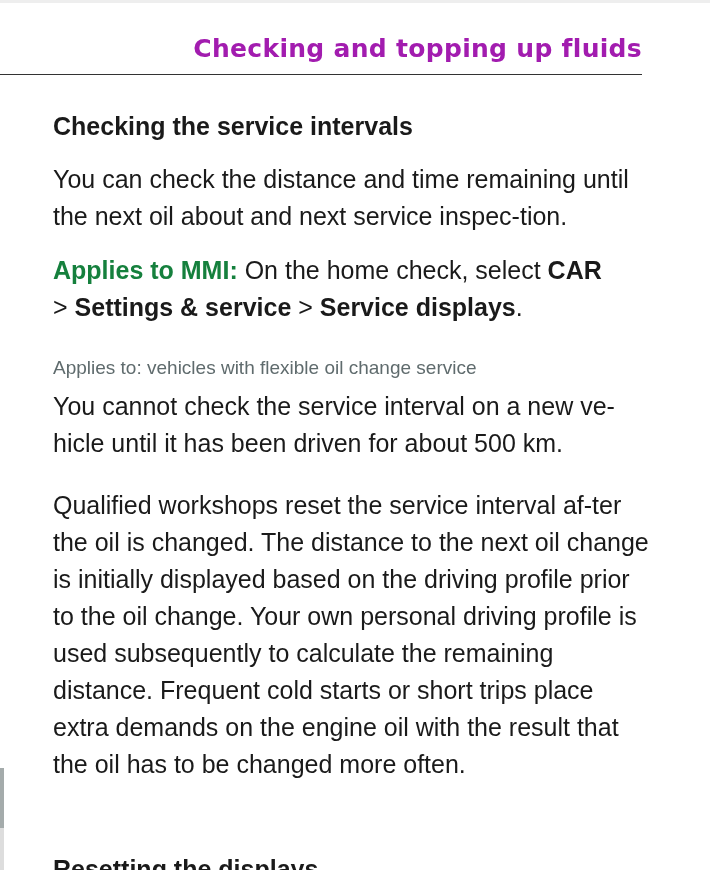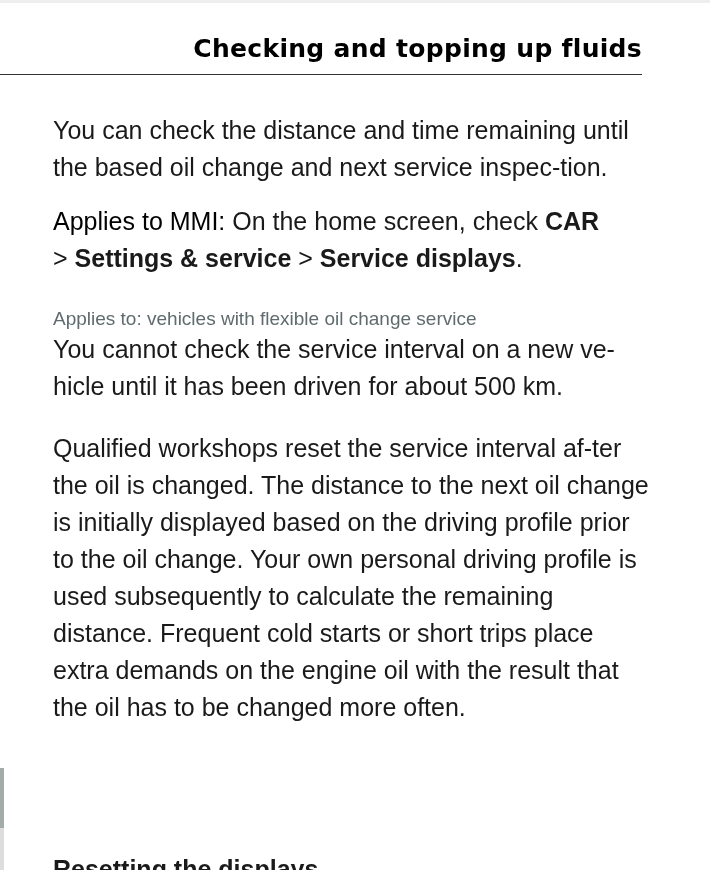--- a/index.html
+++ b/index.html
@@ -1,40 +1,41 @@
 <!DOCTYPE html>
 <html><head>
 <meta charset="utf-8">
 <style>
   html, body { margin:0; padding:0; }
   body { width:710px; height:870px; overflow:hidden; background:#ffffff; position:relative; font-family:"DejaVu Sans", sans-serif; color:#1a1a1a; }
   .topbar { position:absolute; left:0; top:0; width:710px; height:3px; background:#eeeeee; }
-  .page-header { position:absolute; left:0; top:34px; width:642px; text-align:right; font-family:"DejaVu Sans", sans-serif; font-weight:bold; font-size:25px; letter-spacing:0.3px; color:#000000; }
+  .page-header { position:absolute; left:0; top:34px; width:642px; text-align:right; font-family:"DejaVu Sans", sans-serif; font-weight:bold; font-size:25px; letter-spacing:0.3px; color:#a21caf; }
   .header-rule { position:absolute; left:0; top:74px; width:642px; height:1px; background:#333; }
   .content { position:absolute; left:53px; top:112px; width:600px; }
   h2 { margin:0 0 20px 0; font-size:25px; font-weight:bold; font-family:"Liberation Sans", sans-serif; }
   p { margin:0; font-family:"Liberation Sans", sans-serif; font-size:25px; line-height:37px; }
   .p1 { margin-bottom:17px; }
-  .muted { color:#000000; }
-  .applies-small { font-size:19px; color:#5f6b6d; line-height:24px; margin-top:30px; margin-bottom:0; }
+  .muted { color:#15803d;font-weight:bold; }
+  .applies-small { font-size:19px; color:#5f6b6d; line-height:24px; margin-top:30px; margin-bottom:8px; }
   .p3 { margin-bottom:25px; }
   .next-heading { position:absolute; left:53px; top:855px; font-size:25px; font-weight:bold; font-family:"Liberation Sans", sans-serif; }
   .scroll-track { position:absolute; left:0; top:768px; width:4px; height:102px; background:#dddddd; }
   .scroll-thumb { position:absolute; left:0; top:768px; width:4px; height:60px; background:#a4abab; }
 </style>
 </head>
 <body>
 
 <div class="topbar"></div>
 <div class="page-header">Checking and topping up fluids</div>
 <div class="header-rule"></div>
 
 <div class="content">
-  <p class="p1">You can check the distance and time remaining until the based oil change and next service inspec-tion.</p>
-  <p><span class="muted">Applies to MMI:</span><span> On the home screen, check </span><b>CAR</b><br><span> &gt; </span><b>Settings &amp; service</b><span> &gt; </span><b>Service displays</b><span>.</span></p>
+  <h2>Checking the service intervals</h2>
+  <p class="p1">You can check the distance and time remaining until the next oil about and next service inspec-tion.</p>
+  <p><span class="muted">Applies to MMI:</span><span> On the home check, select </span><b>CAR</b><br><span> &gt; </span><b>Settings &amp; service</b><span> &gt; </span><b>Service displays</b><span>.</span></p>
   <p class="applies-small">Applies to: vehicles with flexible oil change service</p>
   <p class="p3">You cannot check the service interval on a new ve-hicle until it has been driven for about 500 km.</p>
   <p>Qualified workshops reset the service interval af-ter the oil is changed. The distance to the next oil change is initially displayed based on the driving profile prior to the oil change. Your own personal driving profile is used subsequently to calculate the remaining distance. Frequent cold starts or short trips place extra demands on the engine oil with the result that the oil has to be changed more often.</p>
 </div>
 
 <div class="next-heading">Resetting the displays</div>
 
 <div class="scroll-track"></div>
 <div class="scroll-thumb"></div>
 

